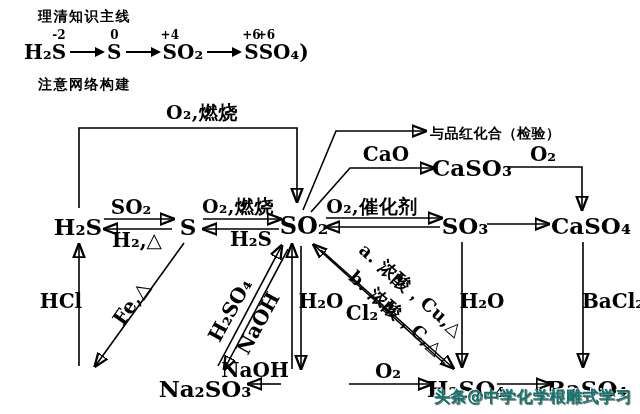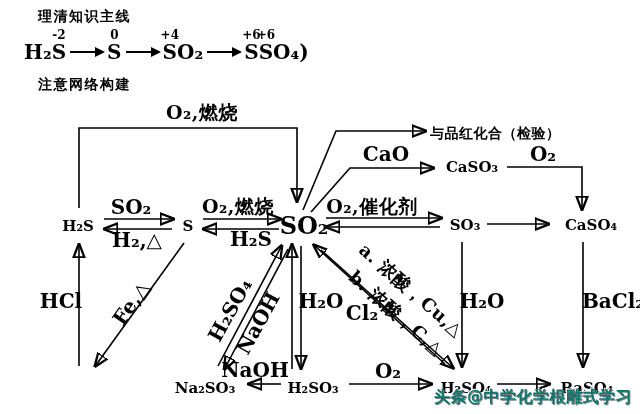--- a/index.html
+++ b/index.html
@@ -24,21 +24,21 @@
   }
   .fl-arrow{position:relative;width:33px;height:2px;background:#000;margin:0 4px;flex:0 0 auto;}
   .fl-arrow::after{
     content:"";position:absolute;right:-2px;top:-4px;width:0;height:0;
     border-left:10px solid #000;border-top:5px solid transparent;border-bottom:5px solid transparent;
   }
   
   .arrows{position:absolute;left:0;top:0;z-index:1;}
   .arrows path{fill:none;stroke:#000;stroke-width:1.6;}
   .node{
-    position:absolute;transform:translate(-50%,-50%);font-weight:700;font-size:15px;
+    position:absolute;transform:translate(-50%,-50%);font-weight:700;font-size:23px;
     white-space:nowrap;z-index:2;line-height:1;
   }
   .node-big{font-size:24px;}
   .node-cjk{
     font-family:"DejaVu Sans","Liberation Sans",sans-serif;font-size:14px;
     transform:translate(0,-50%);letter-spacing:0.5px;
   }
   .lbl{
     position:absolute;transform:translate(-50%,-50%);font-weight:700;font-size:20px;
     white-space:nowrap;z-index:2;line-height:1;
@@ -116,21 +116,20 @@
   </svg>
 
   <div class="node" style="left:78px;top:226px">H₂S</div>
   <div class="node" style="left:188px;top:226px">S</div>
   <div class="node node-big" style="left:304px;top:226px">SO₂</div>
   <div class="node" style="left:465px;top:225px">SO₃</div>
   <div class="node" style="left:591px;top:225px">CaSO₄</div>
   <div class="node" style="left:472px;top:167px">CaSO₃</div>
   <div class="node node-cjk" style="left:430px;top:133px">与品红化合（检验）</div>
   <div class="node" style="left:205px;top:388px">Na₂SO₃</div>
-  <div class="node" style="left:313px;top:388px">H₂SO₃</div>
   <div class="node" style="left:466px;top:388px">H₂SO₄</div>
   <div class="node" style="left:587px;top:388px">BaSO₄</div>
 
   <div class="lbl lbl-cjk" style="left:202px;top:112px">O₂,燃烧</div>
   <div class="lbl" style="left:131px;top:207px">SO₂</div>
   <div class="lbl" style="left:137px;top:240px">H₂,△</div>
   <div class="lbl lbl-cjk" style="left:238px;top:206px">O₂,燃烧</div>
   <div class="lbl" style="left:251px;top:239px">H₂S</div>
   <div class="lbl lbl-cjk" style="left:372px;top:206px">O₂,催化剂</div>
   <div class="lbl" style="left:386px;top:154px">CaO</div>

